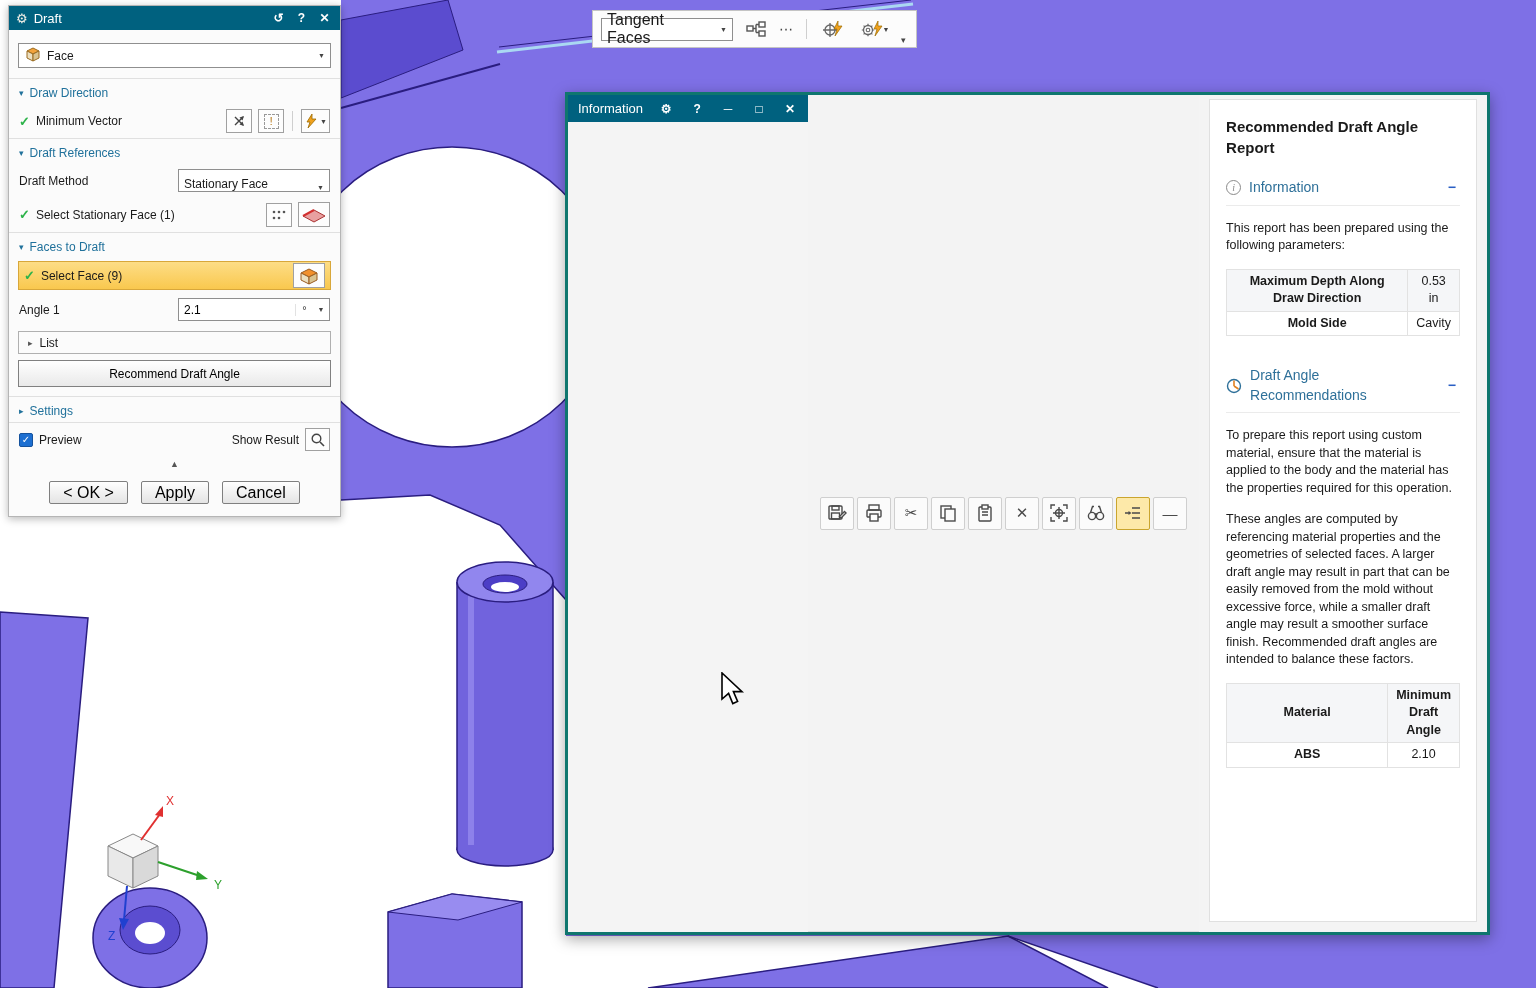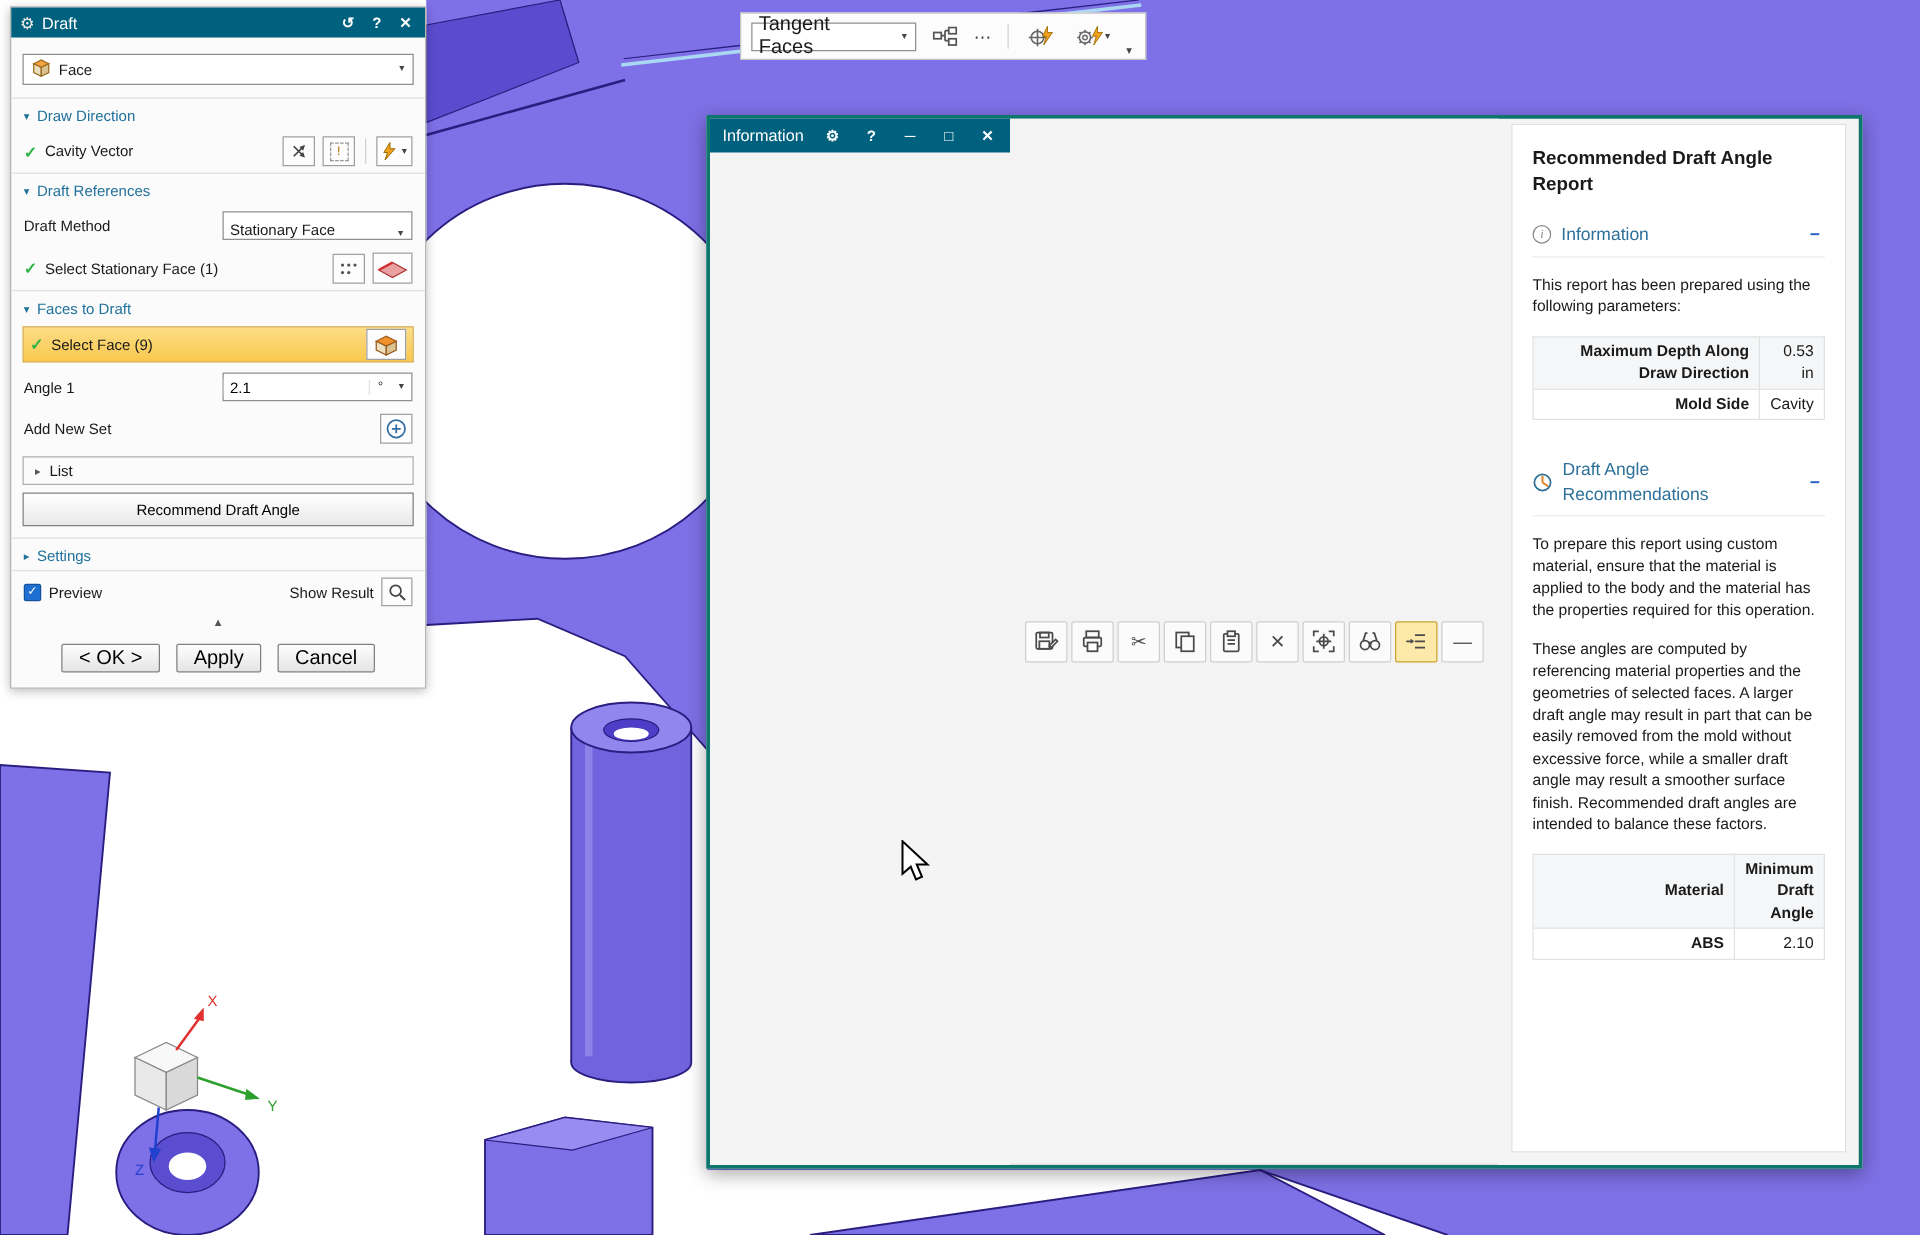--- a/index.html
+++ b/index.html
@@ -80,21 +80,21 @@
                 padding:12px 16px; overflow:hidden; font-size:12.5px; line-height:1.4; }
   .report-title { font-size:15px; font-weight:bold; margin:4px 0 20px; }
   .section-head { display:flex; align-items:center; gap:8px; color:#2e7099; font-size:14px;
                   padding-bottom:7px; border-bottom:1px solid #ebebeb; margin-bottom:4px; }
   .info-badge { width:15px; height:15px; border:1.5px solid #8a8a8a; border-radius:50%; color:#8a8a8a;
                 font-size:10px; font-style:italic; display:flex; align-items:center; justify-content:center;
                 font-family:"Liberation Serif",serif; flex:0 0 auto; }
   .collapse-link { margin-left:auto; color:#2a5fc4; font-weight:bold; font-size:14px; cursor:pointer; padding-right:4px; }
   .report-para { margin:14px 0; }
   .report-table { border-collapse:collapse; width:100%; margin:8px 0 30px; font-size:12.5px; }
-  .report-table td, .report-table th { border:1px solid #e2e2e2; padding:3px 8px; text-align:right; }
+  .report-table td, .report-table th { border:1px solid #e2e2e2; padding:3px 8px; text-align:center; }
   .report-table .lbl, .report-table th { font-weight:bold; }
   .report-table .lbl { width:256px; }
   .report-table .c1 { width:256px; }
   tr.striped { background:#f5f6f8; }
 
   .cursor { position:absolute; left:720px; top:672px; z-index:20; }
 </style>
 </head>
 <body>
 
@@ -172,21 +172,21 @@
     <span class="sel-arrow">▼</span>
   </div>
   <div class="dd-sep"></div>
 
   <div class="dd-section-header">
     <span class="tri">▾</span>
     <span>Draw Direction</span>
   </div>
   <div class="dd-row">
     <span class="check">✓</span>
-    <span>Cavity Vector</span>
+    <span>Minimum Vector</span>
     <span class="spacer"></span>
     <button class="icon-btn">
       <svg width="16" height="16" viewBox="0 0 16 16">
           <path d="M4,12 L12,4 M4,4 L12,12" stroke="#444" stroke-width="1.4" fill="none"></path>
           <polygon points="13,3 8.5,4.5 11.5,7.5" fill="#444"></polygon>
           <polygon points="13,13 11.5,8.5 8.5,11.5" fill="#444"></polygon>
         </svg>
     </button>
     <button class="icon-btn">
       <span class="dashed-box">!</span>
@@ -250,29 +250,20 @@
         </svg>
     </button>
   </div>
   <div class="dd-row">
     <span class="grow">Angle 1</span>
     <div class="input-group">
       <input value="2.1" style="">
       <span class="unit">°</span>
       <span class="ig-arrow">▼</span>
     </div>
-  </div>
-  <div class="dd-row">
-    <span class="grow">Add New Set</span>
-    <button class="icon-btn">
-      <svg width="18" height="18" viewBox="0 0 18 18">
-          <circle cx="9" cy="9" r="7" fill="#fff" stroke="#2e6da4" stroke-width="1.4"></circle>
-          <path d="M9,5.5 V12.5 M5.5,9 H12.5" stroke="#2e6da4" stroke-width="1.4"></path>
-        </svg>
-    </button>
   </div>
   <div class="list-bar">
     <span class="tri">▸</span>
     <span>List</span>
   </div>
   <button class="wide-btn">Recommend Draft Angle</button>
   <div class="dd-sep"></div>
 
   <div class="dd-section-header">
     <span class="tri">▸</span>

